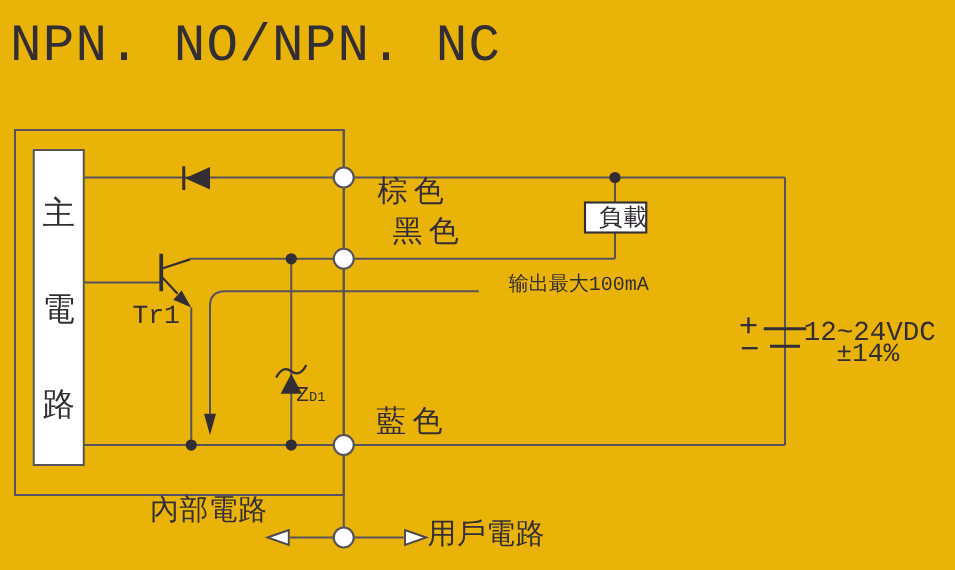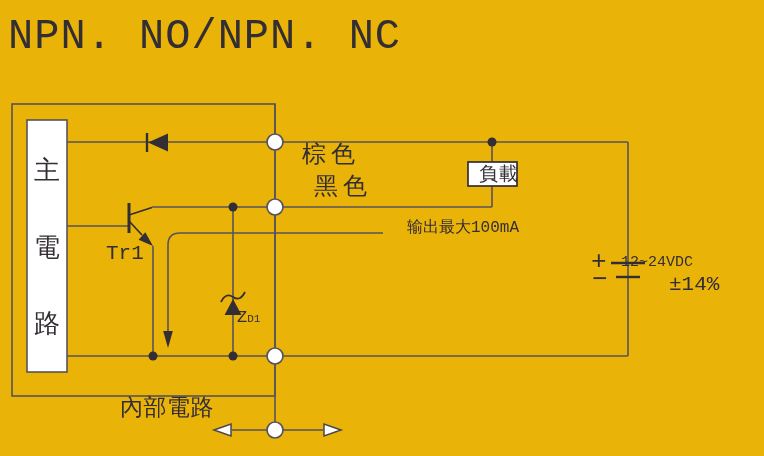--- a/index.html
+++ b/index.html
@@ -21,21 +21,21 @@
   .cjk{font-size:24px;letter-spacing:5px;}
   .brown-lbl{left:302px;top:111px;margin-top:32px;}
   .black-lbl{left:302px;top:175px;margin-left:12px;}
   .blue-lbl{left:301px;top:327px;}
   .out-note{left:391px;top:220px;font-size:16px;letter-spacing:0px;margin-left:16px;}
   .tr-lbl{left:106px;top:242px;font-size:21px;}
   .zd-lbl{left:237px;top:309px;font-size:17px;}
   .zd-lbl .sub{font-size:11px;}
   .plus-lbl{left:591px;top:248px;font-size:26px;}
   .minus-lbl{left:592px;top:266px;font-size:26px;}
-  .volt-lbl{left:621px;top:255px;font-size:15px;}
+  .volt-lbl{left:643px;top:255px;font-size:22px;}
   .tol-lbl{left:669px;top:273px;font-size:21px;}
   .foot{font-size:23px;letter-spacing:0.5px;}
   .internal-lbl{left:120px;top:397px;}
   .user-lbl{left:342px;top:416px;}
   .main-box{
     position:absolute;left:27px;top:120px;width:40px;height:252px;
     display:flex;flex-direction:column;justify-content:space-between;align-items:center;
     padding:33px 0 31px 0;box-sizing:border-box;
     font-size:26px;
   }
@@ -112,29 +112,31 @@
   <div class="lbl title">NPN. NO/NPN. NC</div>
 
   <div class="main-box">
     <span>主</span>
     <span>電</span>
     <span>路</span>
   </div>
 
   <div class="lbl cjk brown-lbl">棕色</div>
   <div class="lbl cjk black-lbl">黑色</div>
+  <div class="lbl cjk blue-lbl">藍色</div>
 
   <div class="load-lbl">負載</div>
 
   <div class="lbl out-note">输出最大100mA</div>
 
   <div class="lbl tr-lbl">Tr1</div>
 
   <div class="lbl zd-lbl"><span>Z</span><span class="sub">D1</span></div>
 
   <div class="lbl plus-lbl">+</div>
   <div class="lbl minus-lbl">−</div>
   <div class="lbl volt-lbl">12~24VDC</div>
   <div class="lbl tol-lbl">±14%</div>
 
   <div class="lbl foot internal-lbl">內部電路</div>
+  <div class="lbl foot user-lbl">用戶電路</div>
 
 </div>
 
 </body></html>

